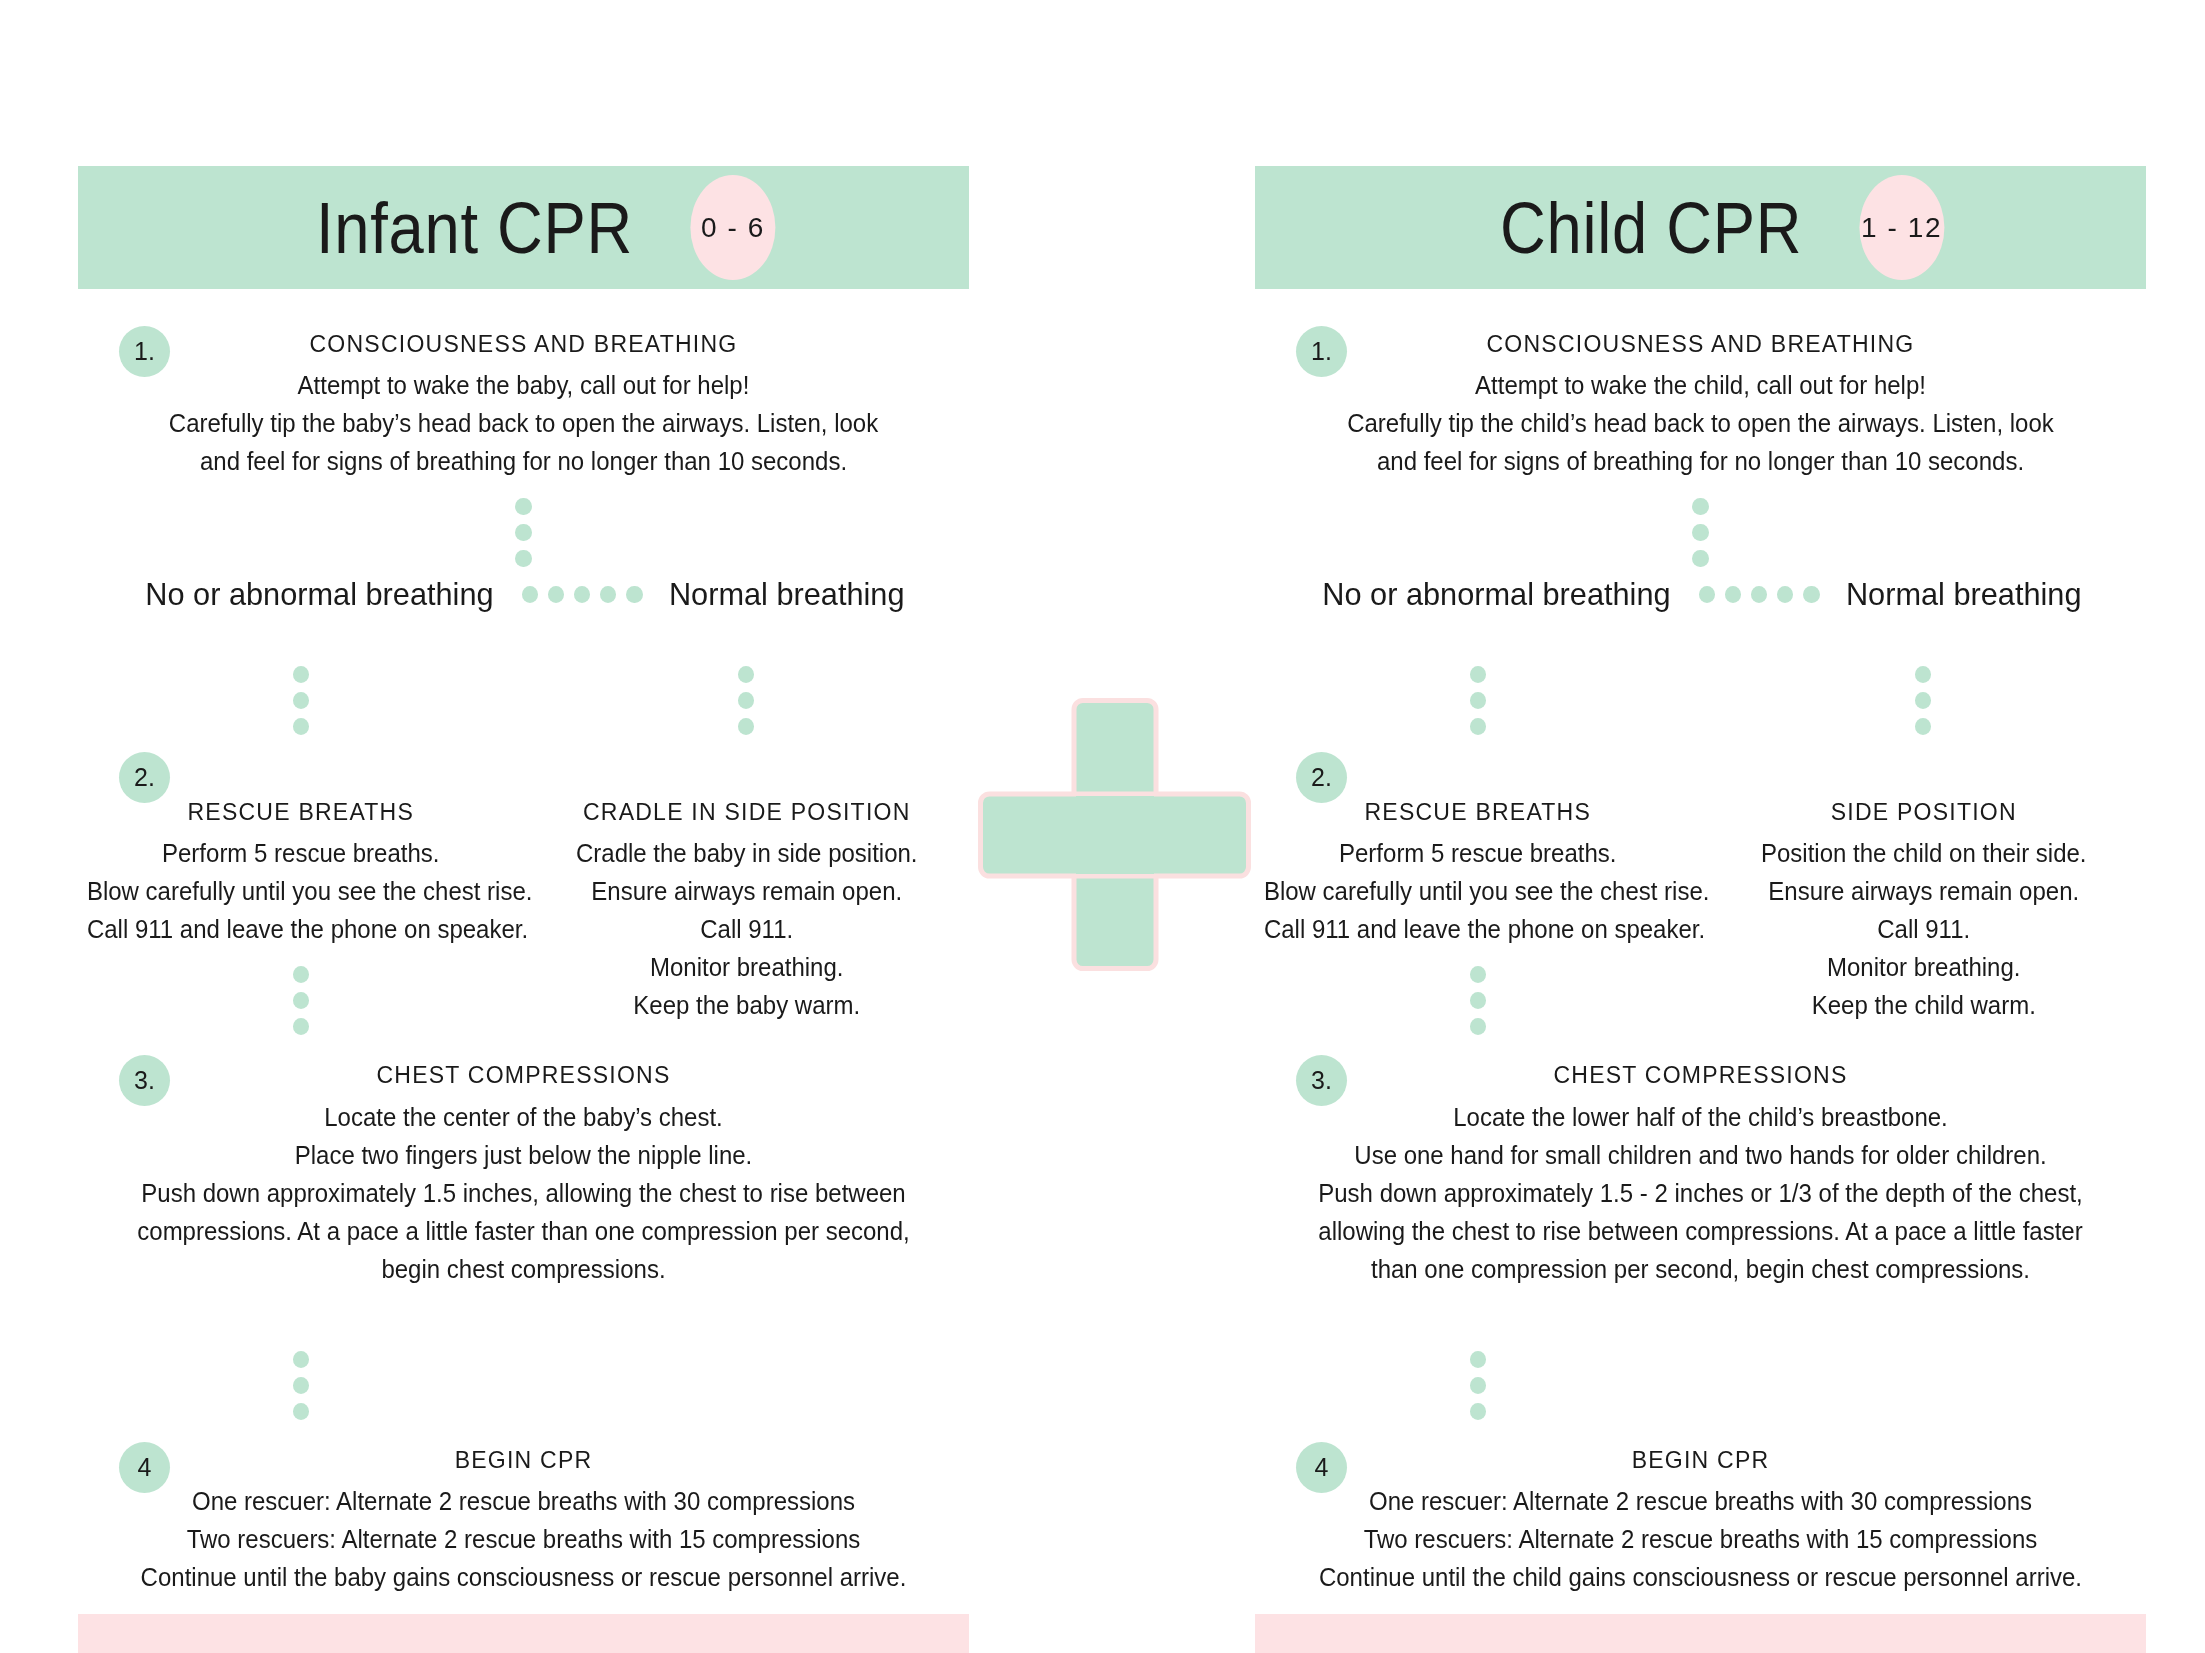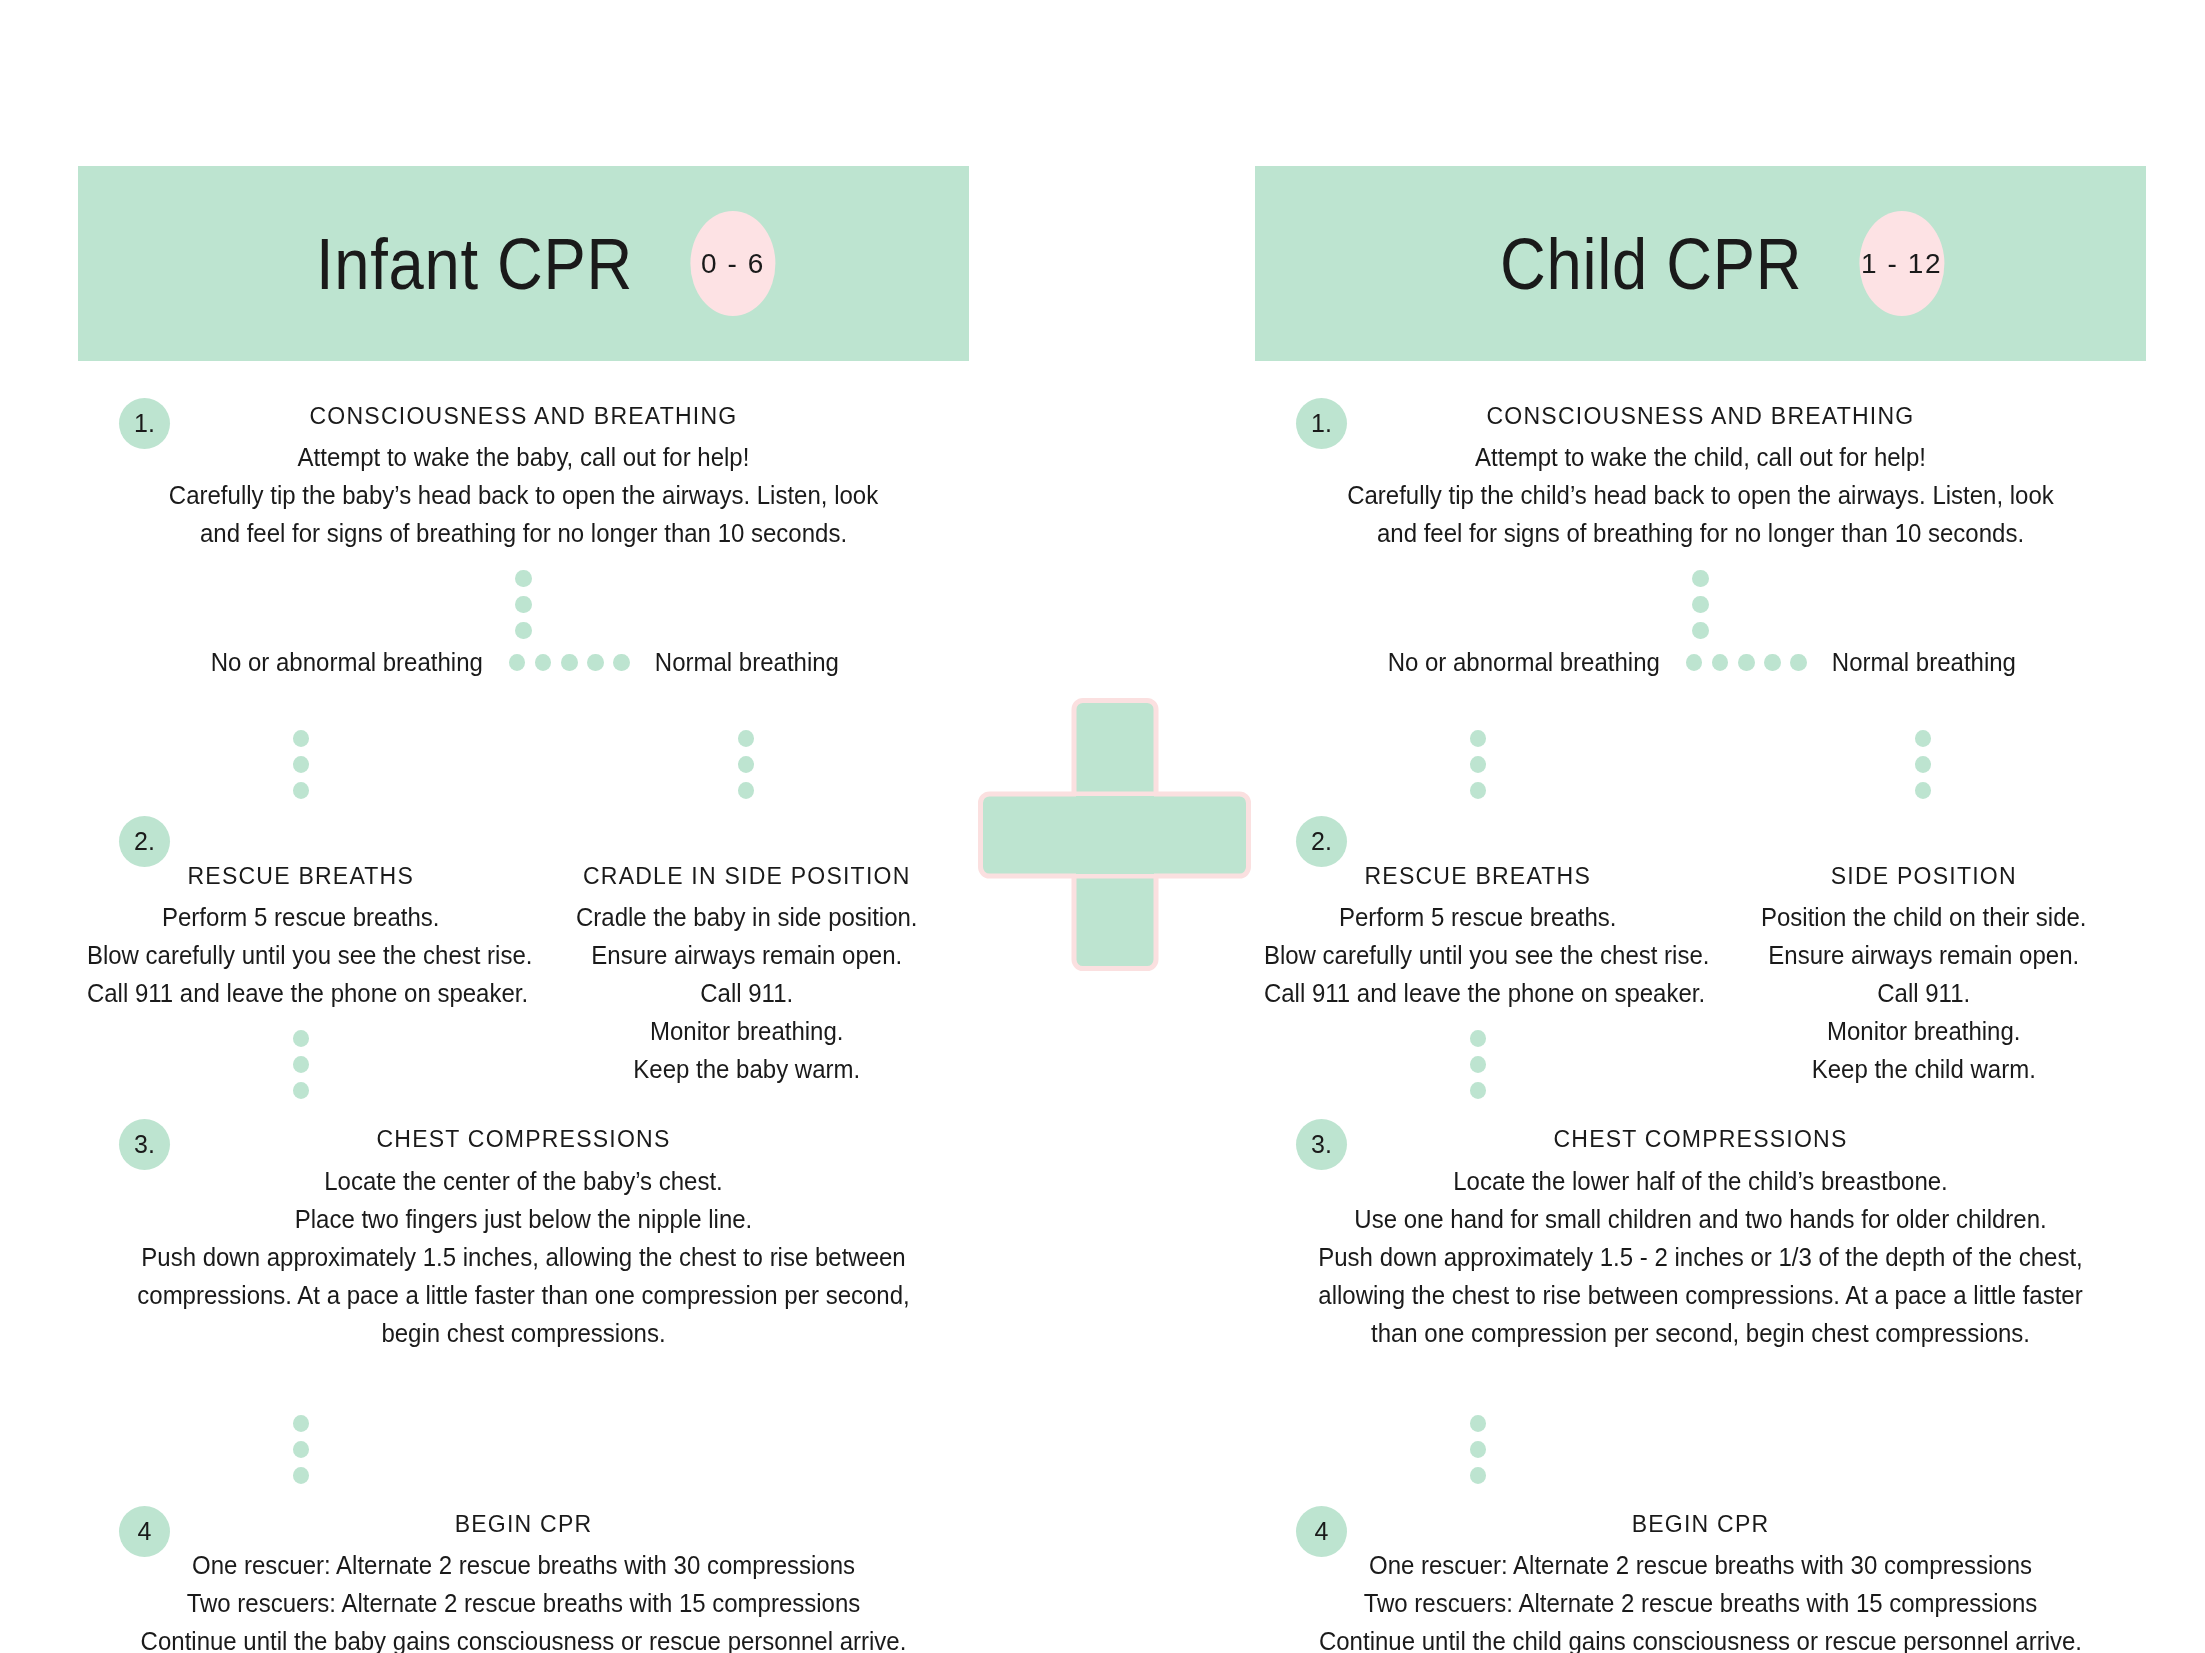--- a/index.html
+++ b/index.html
@@ -27,21 +27,21 @@
   
   .panel {
     position: absolute;
     top: 166px;
     width: 891px;
   }
   .panel.left  { left: 78px; }
   .panel.right { left: 1255px; }
 
   .panel-header {
-    height: 195px;
+    height: 123px;
     background: #bde4d0;
     position: relative;
     display: flex;
     align-items: center;
     justify-content: center;
   }
   .header-inner {
     display: flex;
     align-items: center;
     gap: 36px;
@@ -130,21 +130,21 @@
     align-items: center;
     gap: 9.8px;
   }
 
   
   .branch-row {
     display: flex;
     align-items: center;
     justify-content: center;
     gap: 21px;
-    font-size: 25px;
+    font-size: 32px;
     font-weight: 300;
     white-space: nowrap;
   }
   .branch-label { transform: scaleX(0.96); }
 
   .two-col {
     display: flex;
   }
   .two-col > .col { flex: 1 1 0; min-width: 0; margin-top: 40px; }
 

